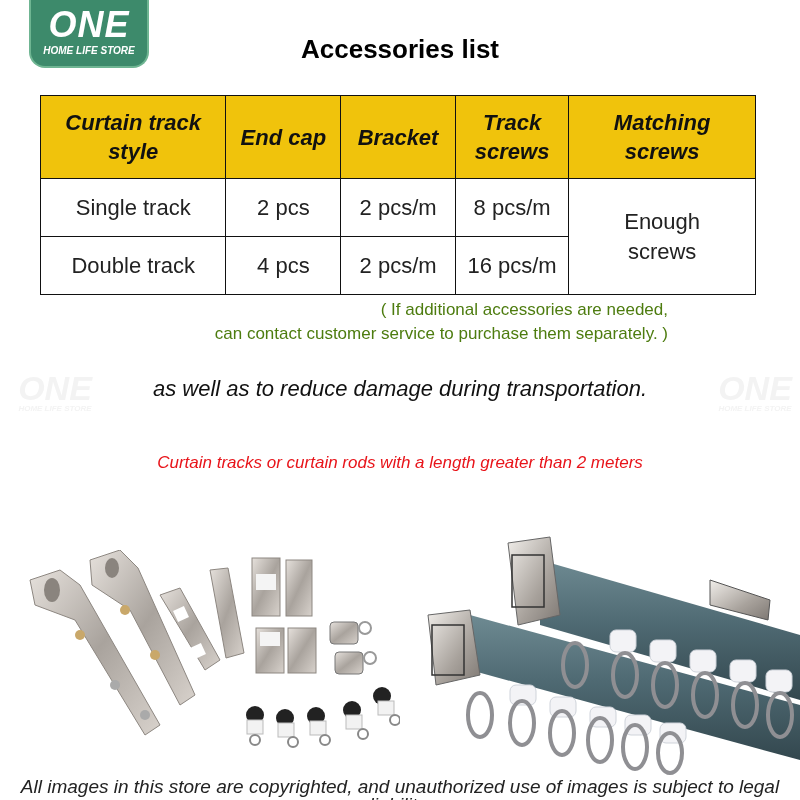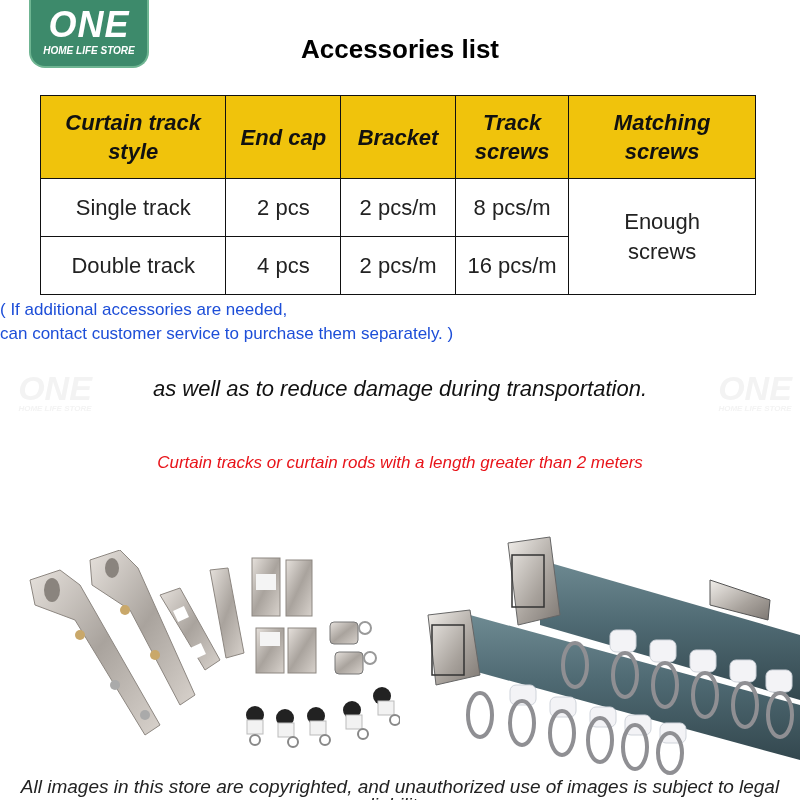--- a/index.html
+++ b/index.html
@@ -26,22 +26,22 @@
     border-collapse: collapse;
   }
   table.acc th, table.acc td { border: 1.5px solid #111; text-align: center; vertical-align: middle; }
   table.acc th {
     background: #f0c30c; font-style: italic; font-weight: 700; font-size: 22px; line-height: 29px; color: #111; height: 83px;
   }
   table.acc td { font-size: 22px; color: #222; height: 58px; }
   table.acc td.merged { line-height: 30px; }
 
   .note {
-    position: absolute; left: 0; width: 668px; top: 298px; text-align: left;
-    color: #1d4ed8; font-size: 17px; line-height: 24px;
+    position: absolute; left: 0; width: 668px; top: 298px; text-align: right;
+    color: #4d7c0f; font-size: 17px; line-height: 24px;
   }
 
   .watermark { position: absolute; top: 372px; color: #f3f3f3; text-align: center; }
   .watermark .w1 { font-weight: 700; font-style: italic; font-size: 34px; line-height: 32px; }
   .watermark .w2 { font-weight: 700; font-style: italic; font-size: 8px; line-height: 10px; }
 
   .info {
     position: absolute; left: 0; width: 800px; top: 372px; text-align: center;
     font-style: italic; font-size: 22px; line-height: 33px; color: #111;
   }

